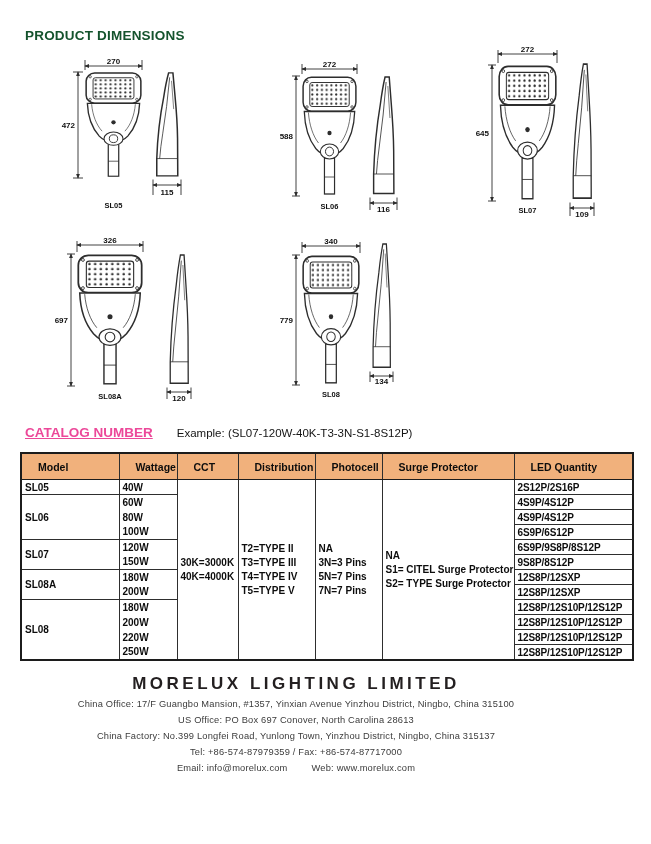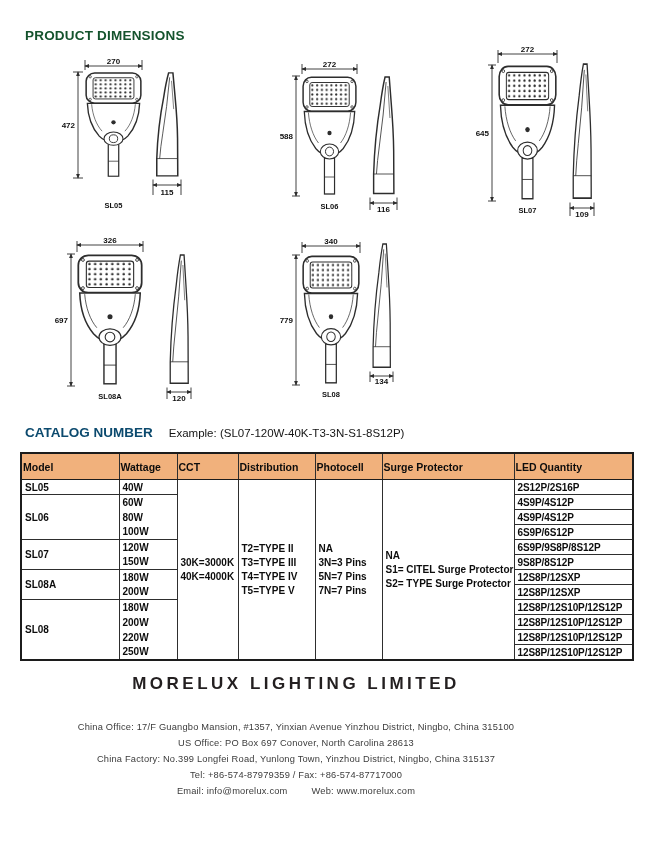--- a/index.html
+++ b/index.html
@@ -1,47 +1,47 @@
 <!DOCTYPE html>
 <html><head>
 <meta charset="utf-8">
 <style>
   html,body{margin:0;padding:0;background:#fff;}
   .page{position:relative;width:651px;height:844px;background:#ffffff;overflow:hidden;
         font-family:"Liberation Sans",sans-serif;color:#111;}
   .section-title{position:absolute;font:700 13.5px "Liberation Sans",sans-serif;color:#14532d;letter-spacing:.2px;margin:0;}
   #t-dim{left:25px;top:28px;}
   .catalog-row{position:absolute;left:25px;top:423px;white-space:nowrap;}
-  .catalog-row h2{display:inline;font:700 13.5px "Liberation Sans",sans-serif;color:#0c4a6e;margin:0;}
-  .catalog-row .example{font:400 11.5px "Liberation Sans",sans-serif;color:#141414;margin-left:16px;}
+  .catalog-row h2{display:inline;font:700 13.5px "Liberation Sans",sans-serif;color:#ec4899;margin:0;text-decoration:underline;}
+  .catalog-row .example{font:400 11.5px "Liberation Sans",sans-serif;color:#141414;margin-left:24px;}
 
   svg.drawing{position:absolute;overflow:visible;}
   .dim line{stroke:#2d2d2d;stroke-width:.9;}
   .dim text{font:700 8px "Liberation Sans",sans-serif;fill:#101010;}
   .model-label{font:700 7.5px "Liberation Sans",sans-serif;fill:#101010;}
 
   table.catalog{position:absolute;left:20px;top:452px;width:612px;border-collapse:collapse;
         border:2px solid #1c1c1c;table-layout:fixed;}
   table.catalog th{background:#F1B17C;border-left:1px solid #2e2e2e;border-right:1px solid #2e2e2e;
         border-bottom:1.6px solid #1c1c1c;height:25px;font:700 10.5px "Liberation Sans",sans-serif;
-        text-align:left;padding:0 1px;color:#0d0d0d;}
+        text-align:left;padding:0 16px;color:#0d0d0d;}
   table.catalog td{border-left:1px solid #2e2e2e;border-right:1px solid #2e2e2e;
         padding:0 3px;font:700 10px "Liberation Sans",sans-serif;color:#0d0d0d;
         height:14px;vertical-align:middle;white-space:nowrap;overflow:hidden;}
   table.catalog tr{height:14px;}
   td.bb{border-bottom:1px solid #2e2e2e;}
   td.model-cell{vertical-align:top;padding-top:1px;}
   td.opt-cell{vertical-align:top;padding-top:1px;}
   .opt{height:14px;line-height:14px;}
   td.led-cell{font-size:9.3px;letter-spacing:-.1px;}
   td.surge-cell{font-size:9.5px;}
 
   .footer{position:absolute;left:0;top:674px;width:592px;text-align:center;}
   .company{font:700 17px "Liberation Sans",sans-serif;letter-spacing:3.5px;color:#231f20;}
-  .flines{margin-top:25px;}
+  .flines{margin-top:2px;}
   .fline{font:400 9.3px "Liberation Sans",sans-serif;color:#3b3b3b;line-height:16px;letter-spacing:.2px;}
   .fline.split span{margin:0 12px;}
 </style>
 </head>
 <body>
 
 <div class="page">
 
   <svg width="0" height="0" style="position:absolute">
     <defs>

